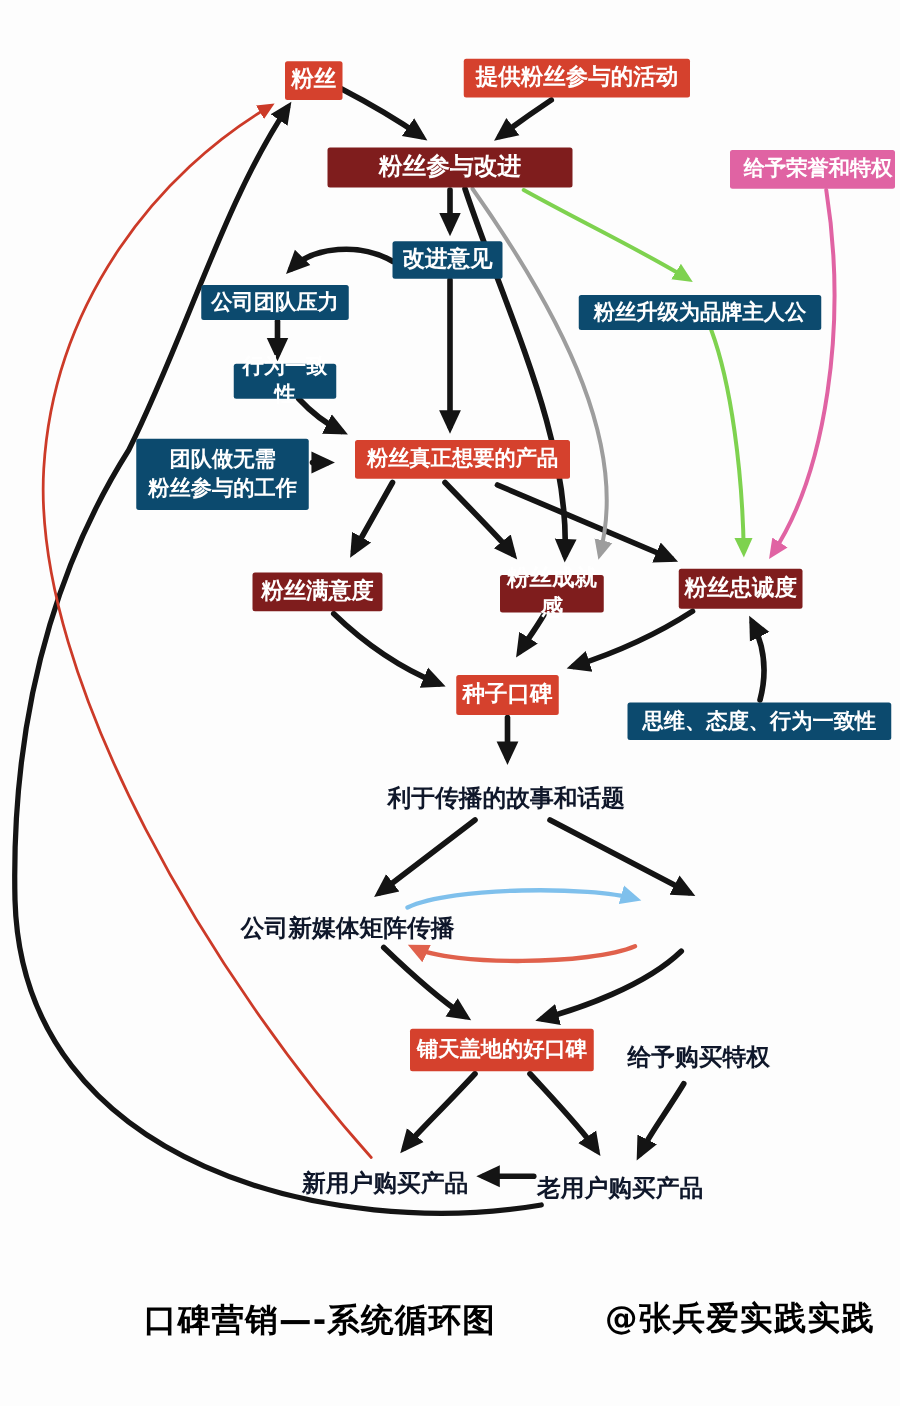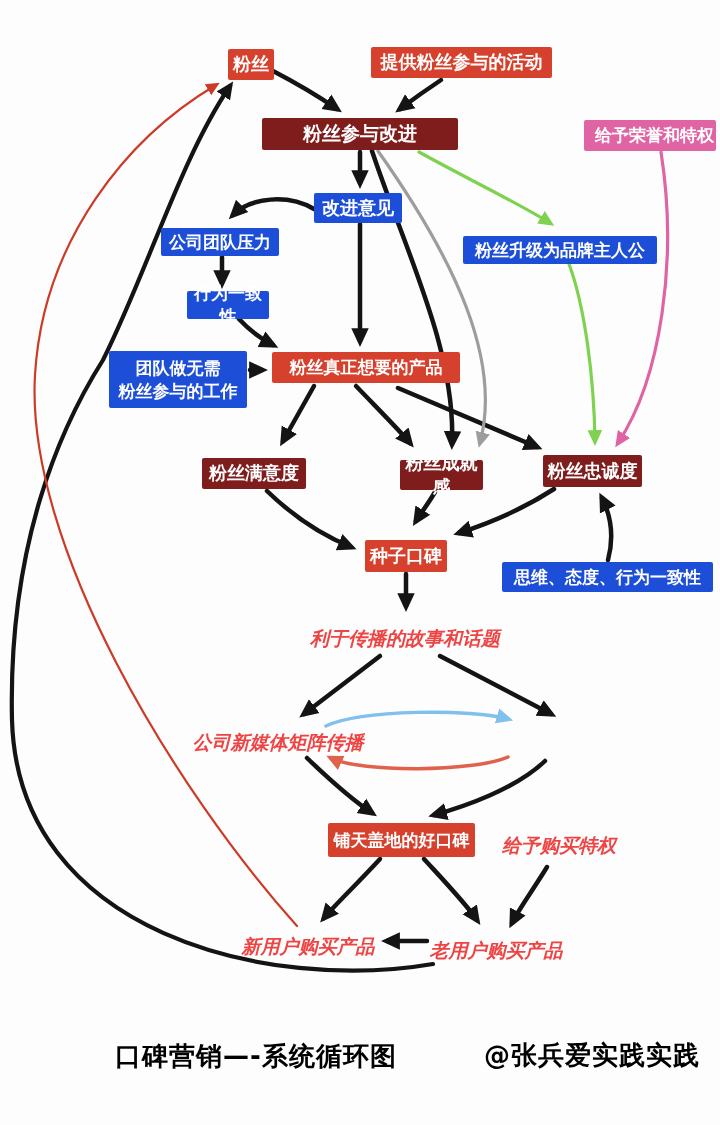--- a/index.html
+++ b/index.html
@@ -5,24 +5,24 @@
   html,body{margin:0;padding:0;background:#fdfdfd;}
   body{width:720px;height:1125px;position:relative;overflow:hidden;
        font-family:"DejaVu Sans","Liberation Sans",sans-serif;}
   .canvas{position:absolute;left:0;top:0;width:720px;height:1125px;}
   svg.arrows{position:absolute;left:0;top:0;}
   .node{position:absolute;display:flex;align-items:center;justify-content:center;
         color:#ffffff;font-weight:bold;text-align:center;white-space:pre-line;
         line-height:1.35;border-radius:2px;box-sizing:border-box;padding:1px 2px;}
   .node.red{background:#d5412d;}
   .node.blue{background:#7f1d1d;}
-  .node.black{background:#1d4ed8;}
+  .node.black{background:#0c4a6e;}
   .node.pink{background:#e063a3;padding-left:11px;}
   .plain{position:absolute;transform:translate(-50%,-50%);font-weight:600;
-         color:#ef4444;white-space:nowrap;font-style:italic;}
+         color:#0f172a;white-space:nowrap;}
   .caption{position:absolute;transform:translate(-50%,-50%);font-weight:bold;
            color:#000;white-space:nowrap;font-size:26px;letter-spacing:1px;}
 </style>
 </head>
 <body>
 
 <div class="canvas">
 
   <svg class="arrows" width="720" height="1125" viewBox="0 0 720 1125">
     <defs>
@@ -94,21 +94,21 @@
   <div class="node red" style="left:228px;top:49px;width:46px;height:31px;font-size:18px">粉丝</div>
   <div class="node red" style="left:371px;top:47px;width:181px;height:31px;font-size:18px">提供粉丝参与的活动</div>
   <div class="node blue" style="left:262px;top:118px;width:196px;height:32px;font-size:19px">粉丝参与改进</div>
   <div class="node pink" style="left:584px;top:120px;width:132px;height:31px;font-size:17px">给予荣誉和特权</div>
   <div class="node black" style="left:314px;top:193px;width:88px;height:30px;font-size:18px">改进意见</div>
   <div class="node black" style="left:161px;top:228px;width:118px;height:28px;font-size:17px">公司团队压力</div>
   <div class="node black" style="left:187px;top:291px;width:82px;height:28px;font-size:17px">行为一致性</div>
   <div class="node black" style="left:463px;top:236px;width:194px;height:28px;font-size:17px">粉丝升级为品牌主人公</div>
   <div class="node black" style="left:109px;top:351px;width:138px;height:57px;font-size:17px">团队做无需
 粉丝参与的工作</div>
-  <div class="node red" style="left:272px;top:352px;width:188px;height:31px;font-size:17px">粉丝真正想要的产品</div>
+  <div class="node red" style="left:284px;top:352px;width:172px;height:31px;font-size:17px">粉丝真正想要的产品</div>
   <div class="node blue" style="left:202px;top:458px;width:104px;height:31px;font-size:18px">粉丝满意度</div>
   <div class="node blue" style="left:400px;top:460px;width:83px;height:30px;font-size:18px">粉丝成就感</div>
   <div class="node blue" style="left:543px;top:455px;width:99px;height:32px;font-size:18px">粉丝忠诚度</div>
   <div class="node red" style="left:365px;top:540px;width:82px;height:32px;font-size:18px">种子口碑</div>
   <div class="node black" style="left:502px;top:562px;width:211px;height:30px;font-size:17px">思维、态度、行为一致性</div>
   <div class="node red" style="left:328px;top:823px;width:147px;height:34px;font-size:17px">铺天盖地的好口碑</div>
 
   <div class="plain" style="left:405px;top:639px;font-size:19px">利于传播的故事和话题</div>
   <div class="plain" style="left:278px;top:743px;font-size:19px">公司新媒体矩阵传播</div>
   <div class="plain" style="left:559px;top:846px;font-size:19px">给予购买特权</div>

